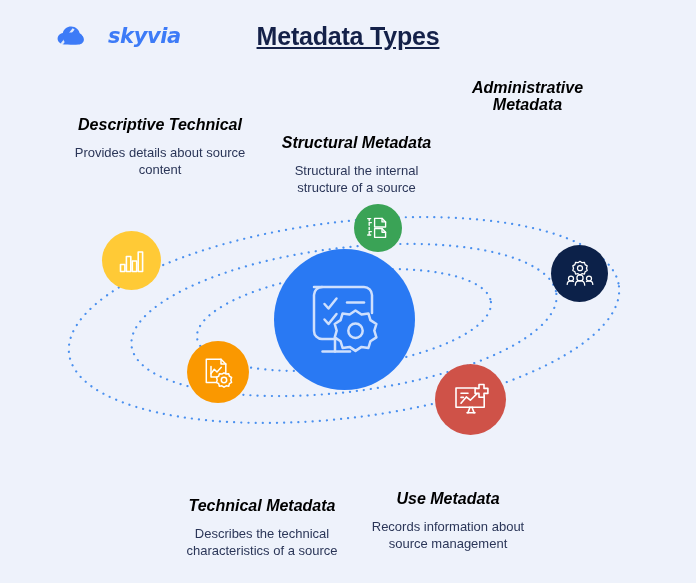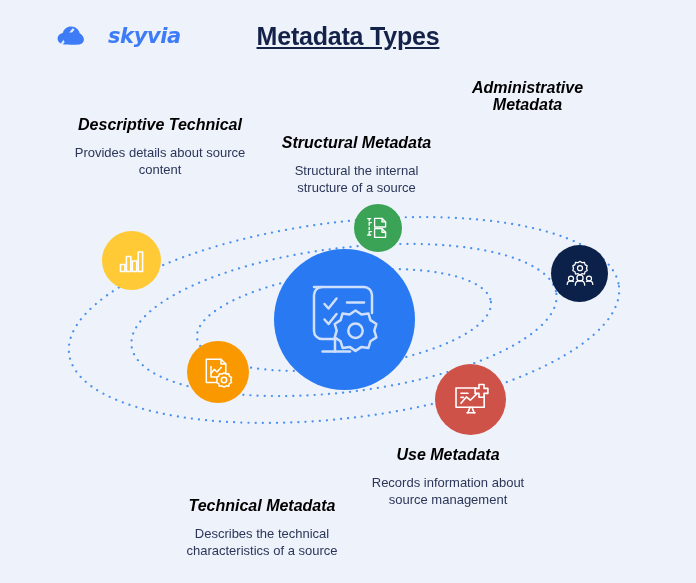--- a/index.html
+++ b/index.html
@@ -78,21 +78,21 @@
     font-size: 13px;
     font-weight: 400;
     color: #2b3658;
     line-height: 17px;
   }
 
   #cap-descriptive { left: 60px;  top: 116px; width: 200px; }
   #cap-structural  { left: 269px; top: 104px; width: 175px; margin-top: 30px; }
   #cap-admin       { left: 450px; top: 79px;  width: 155px; }
   #cap-technical   { left: 172px; top: 497px; width: 180px; }
-  #cap-use         { left: 358px; top: 446px; width: 180px; text-align: center; }
+  #cap-use         { left: 358px; top: 490px; width: 180px; text-align: center; }
 
   
   .node {
     position: absolute;
     border-radius: 50%;
     display: flex;
     align-items: center;
     justify-content: center;
   }
   #node-center { left: 274px; top: 249px; width: 141px; height: 141px; background: #2979f3; }

